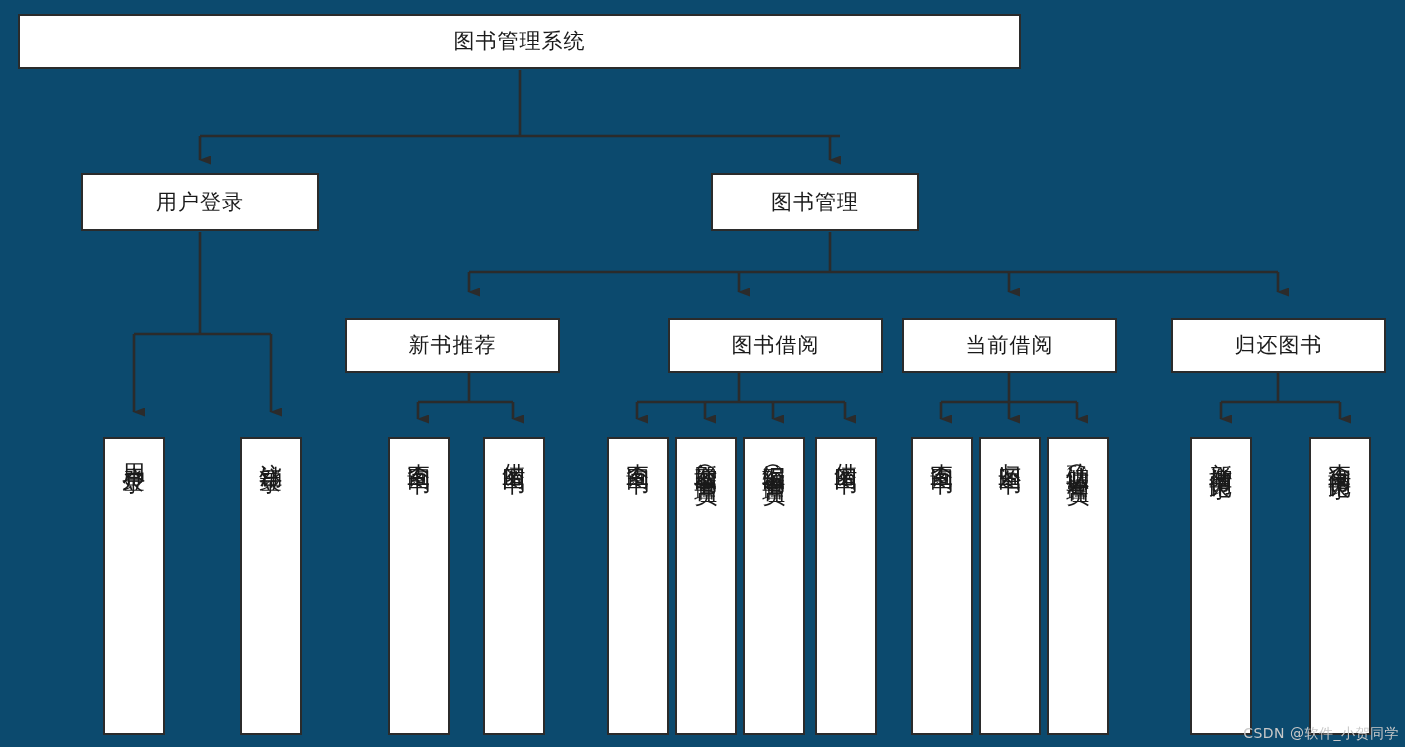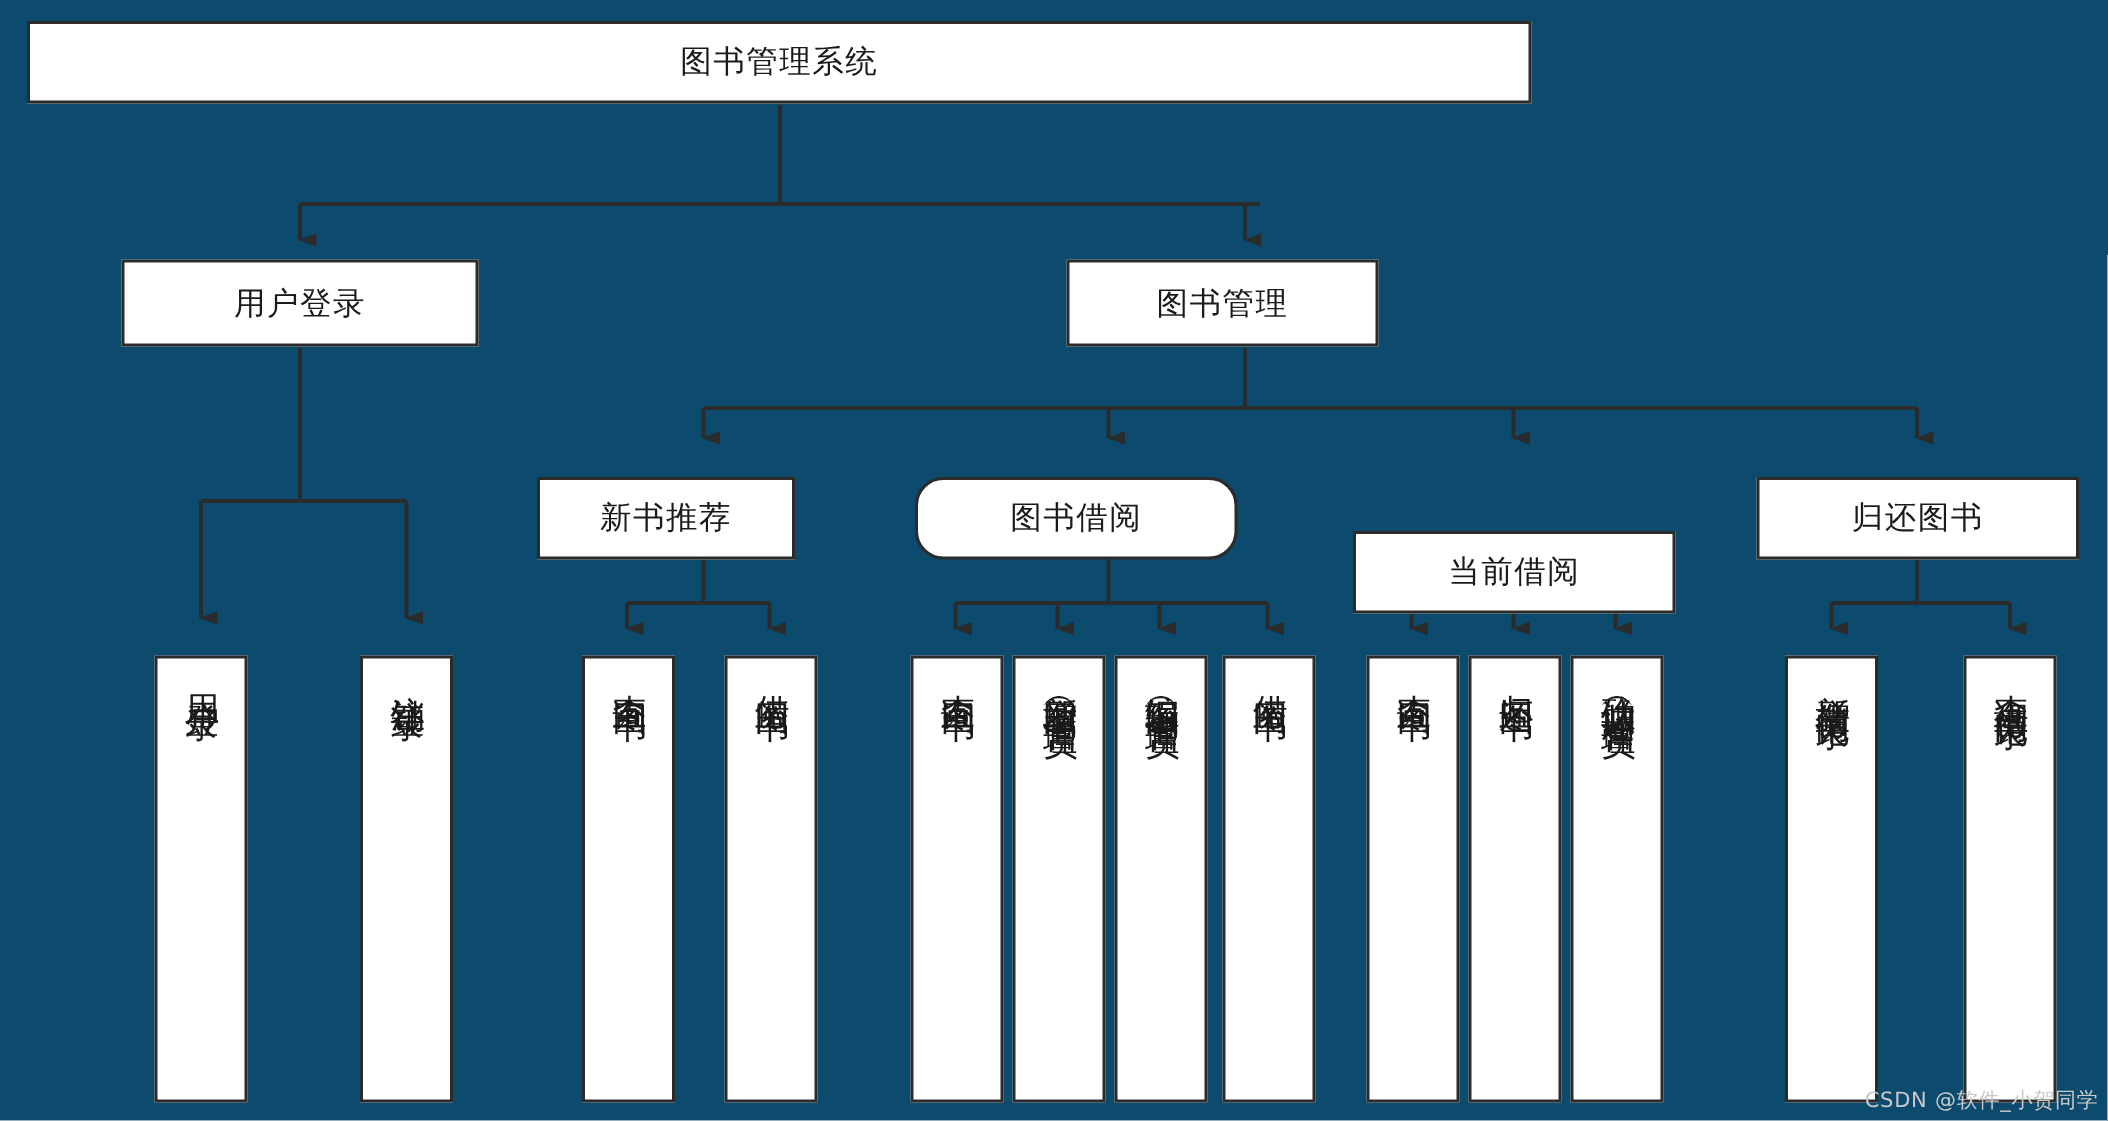--- a/index.html
+++ b/index.html
@@ -104,29 +104,29 @@
   </div>
 
   <div class="node" style="left:81px;top:173px;width:238px;height:58px;">
     <span class="lbl">用户登录</span>
   </div>
 
   <div class="node" style="left:711px;top:173px;width:208px;height:58px;">
     <span class="lbl">图书管理</span>
   </div>
 
-  <div class="node" style="left:358px;top:318px;width:172px;height:55px;">
+  <div class="node" style="left:345px;top:318px;width:215px;height:55px;">
     <span class="lbl">新书推荐</span>
   </div>
 
-  <div class="node" style="left:610px;top:318px;width:215px;height:55px;border-radius:19px;">
+  <div class="node" style="left:668px;top:318px;width:215px;height:55px;">
     <span class="lbl">图书借阅</span>
   </div>
 
-  <div class="node" style="left:902px;top:318px;width:215px;height:55px;margin-top:36px;">
+  <div class="node" style="left:902px;top:318px;width:215px;height:55px;">
     <span class="lbl">当前借阅</span>
   </div>
 
   <div class="node" style="left:1171px;top:318px;width:215px;height:55px;">
     <span class="lbl">归还图书</span>
   </div>
 
   <div class="node leaf" style="left:103px;top:437px;width:62px;height:298px;">
     <span class="lbl">用户登录</span>
   </div>

